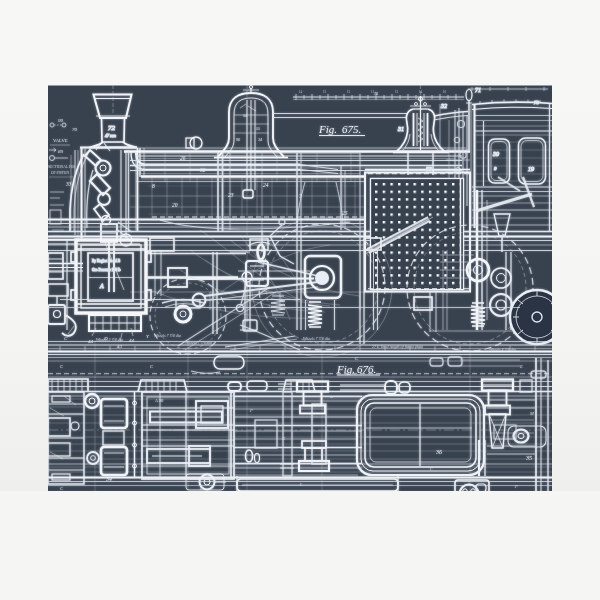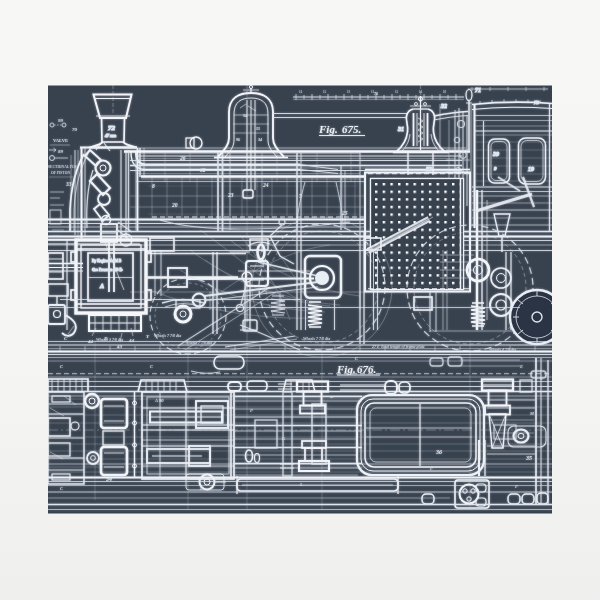--- a/index.html
+++ b/index.html
@@ -1,16 +1,16 @@
 <!DOCTYPE html>
 <html><head>
 <meta charset="utf-8">
 <style>
 html,body{margin:0;padding:0;background:#f5f5f4;}
-#page{position:relative;width:600px;height:600px;background:linear-gradient(180deg,#f7f7f6 0%,#f5f5f4 60%,#efefee 100%);font-family:"Liberation Serif",serif;font-weight:bold;}
+#page{position:relative;width:600px;height:491px;background:linear-gradient(180deg,#f7f7f6 0%,#f5f5f4 60%,#efefee 100%);font-family:"Liberation Serif",serif;}
 svg{position:absolute;left:0;top:0;}
 </style>
 </head>
 <body>
 <div id="page">
 <svg width="600" height="600" viewBox="0 0 600 600">
 <defs>
 <pattern id="rivets" x="375" y="183" width="7.7" height="7.6" patternUnits="userSpaceOnUse">
 <rect x="0" y="0" width="2.4" height="2.4" fill="#ffffff"></rect>
 </pattern>

